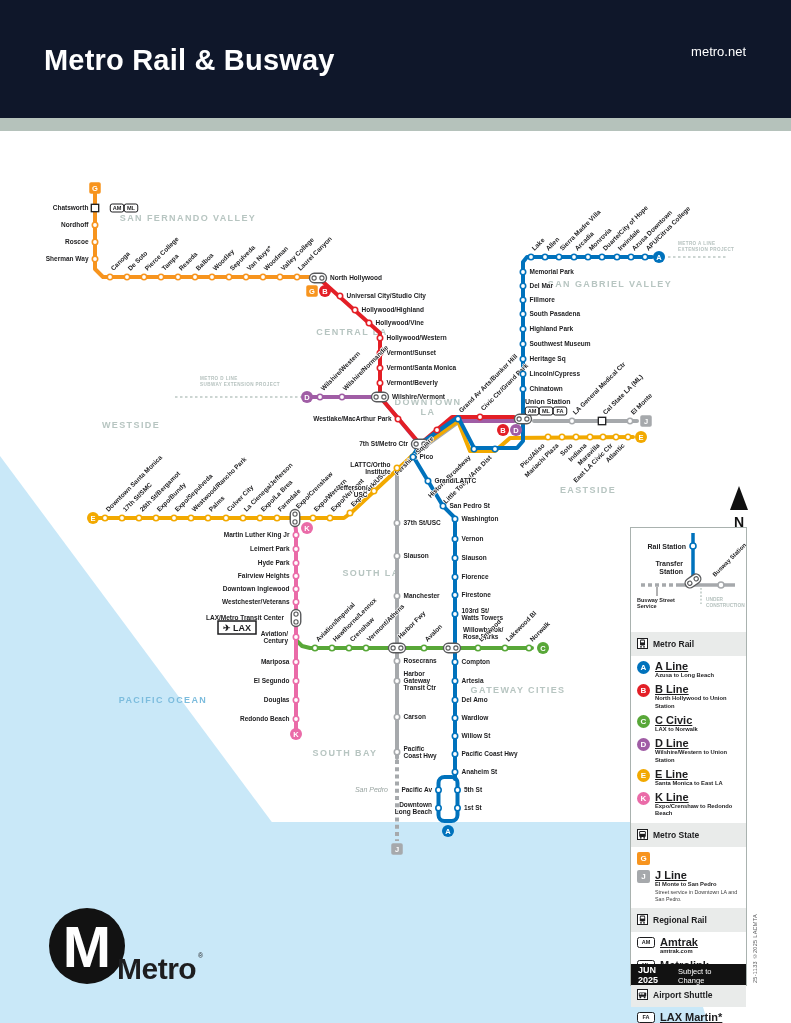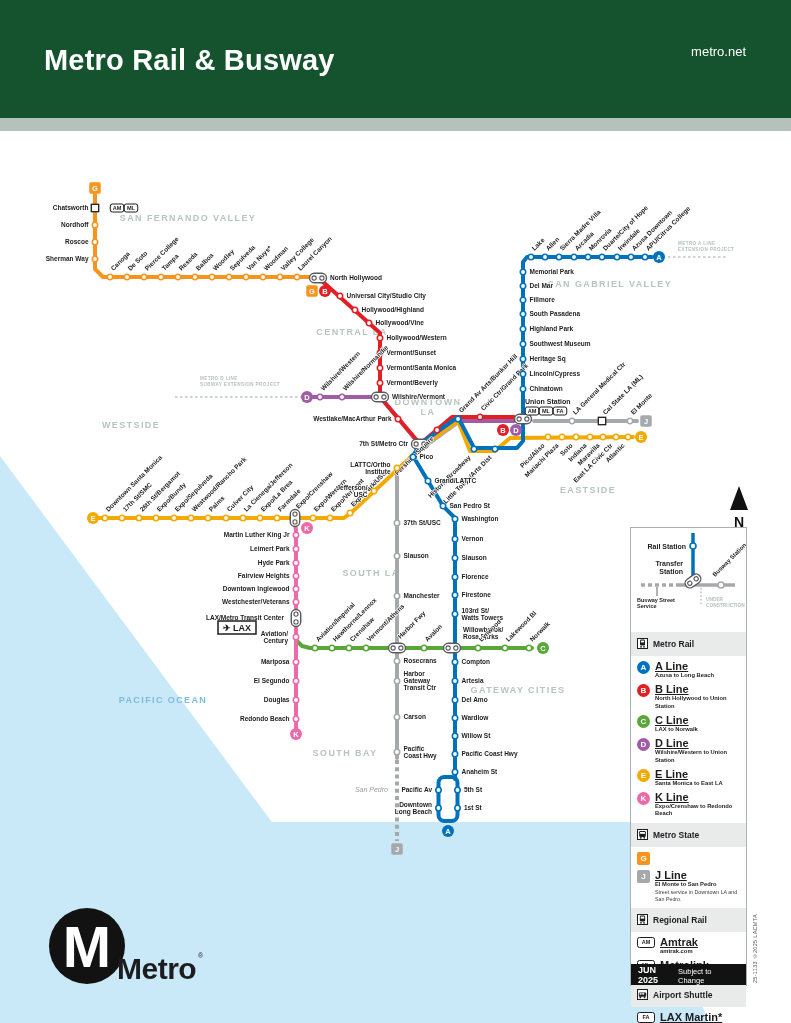--- a/index.html
+++ b/index.html
@@ -1,19 +1,19 @@
 <!DOCTYPE html>
 <html><head>
 <meta charset="utf-8">
 <style>
   html,body{margin:0;padding:0;background:#777;}
   #poster{position:relative;width:791px;height:1023px;background:#fff;overflow:hidden;
           font-family:"Liberation Sans",sans-serif;margin:0 auto;}
   #map-svg{position:absolute;left:0;top:0;}
-  #header{position:absolute;left:0;top:0;width:791px;height:118px;background:#14532d;z-index:3;}
+  #header{position:absolute;left:0;top:0;width:791px;height:118px;background:#0f172a;z-index:3;}
   #header h1{margin:0;padding:44px 0 0 44px;font-size:29px;font-weight:bold;color:#fff;letter-spacing:.2px;}
   #site{position:absolute;top:44px;right:45px;font-size:13px;color:#fff;}
   #subband{position:absolute;left:0;top:118px;width:791px;height:13px;background:#b5c2bb;z-index:3;}
   #legend{position:absolute;left:630px;top:527px;width:117px;height:459px;background:#fff;
           border:1px solid #a9b2af;box-sizing:border-box;z-index:2;}
   #legend-sections{padding:0;}
   .lg-header{display:flex;align-items:center;gap:5px;background:#e9ebea;padding:3px 6px;margin:3px 0 2px 0;}
   .lg-header .lg-htext{font-size:8.5px;font-weight:bold;color:#1d1d1f;}
   .lg-item{display:flex;gap:5px;padding:2px 6px;align-items:flex-start;}
   .lg-badge{flex:0 0 13px;width:13px;height:13px;border-radius:50%;color:#fff;font-size:8px;font-weight:bold;
@@ -436,21 +436,21 @@
         <div class="lg-item">
           <span class="lg-badge" style="background: rgb(227, 31, 38);">B</span>
           <span>
             <div class="lg-name">B Line</div>
             <div class="lg-sub">North Hollywood to Union Station</div>
           </span>
         </div>
         <div class="lg-item">
           <span class="lg-badge" style="background: rgb(88, 167, 56);">C</span>
           <span>
-            <div class="lg-name">C Line</div>
+            <div class="lg-name">C Civic</div>
             <div class="lg-sub">LAX to Norwalk</div>
           </span>
         </div>
         <div class="lg-item">
           <span class="lg-badge" style="background: rgb(160, 93, 165);">D</span>
           <span>
             <div class="lg-name">D Line</div>
             <div class="lg-sub">Wilshire/Western to Union Station</div>
           </span>
         </div>

